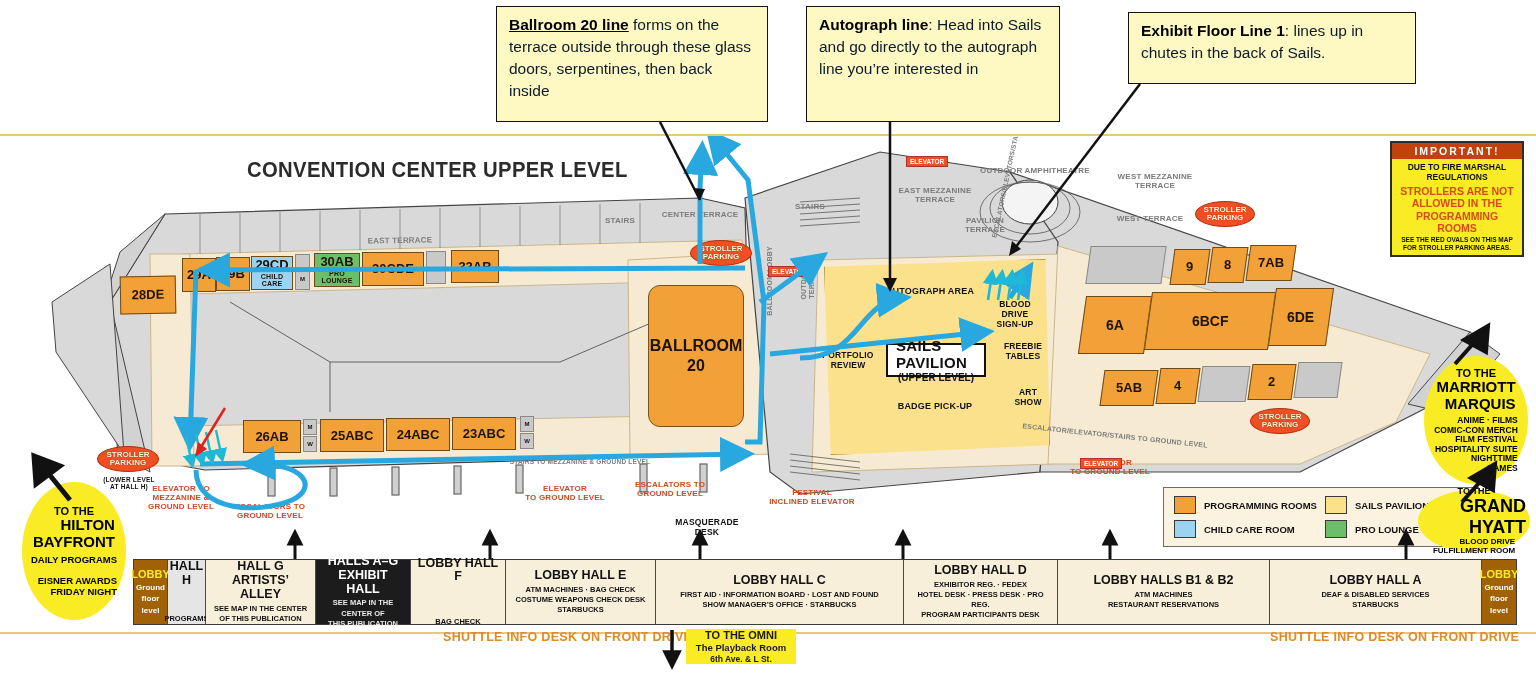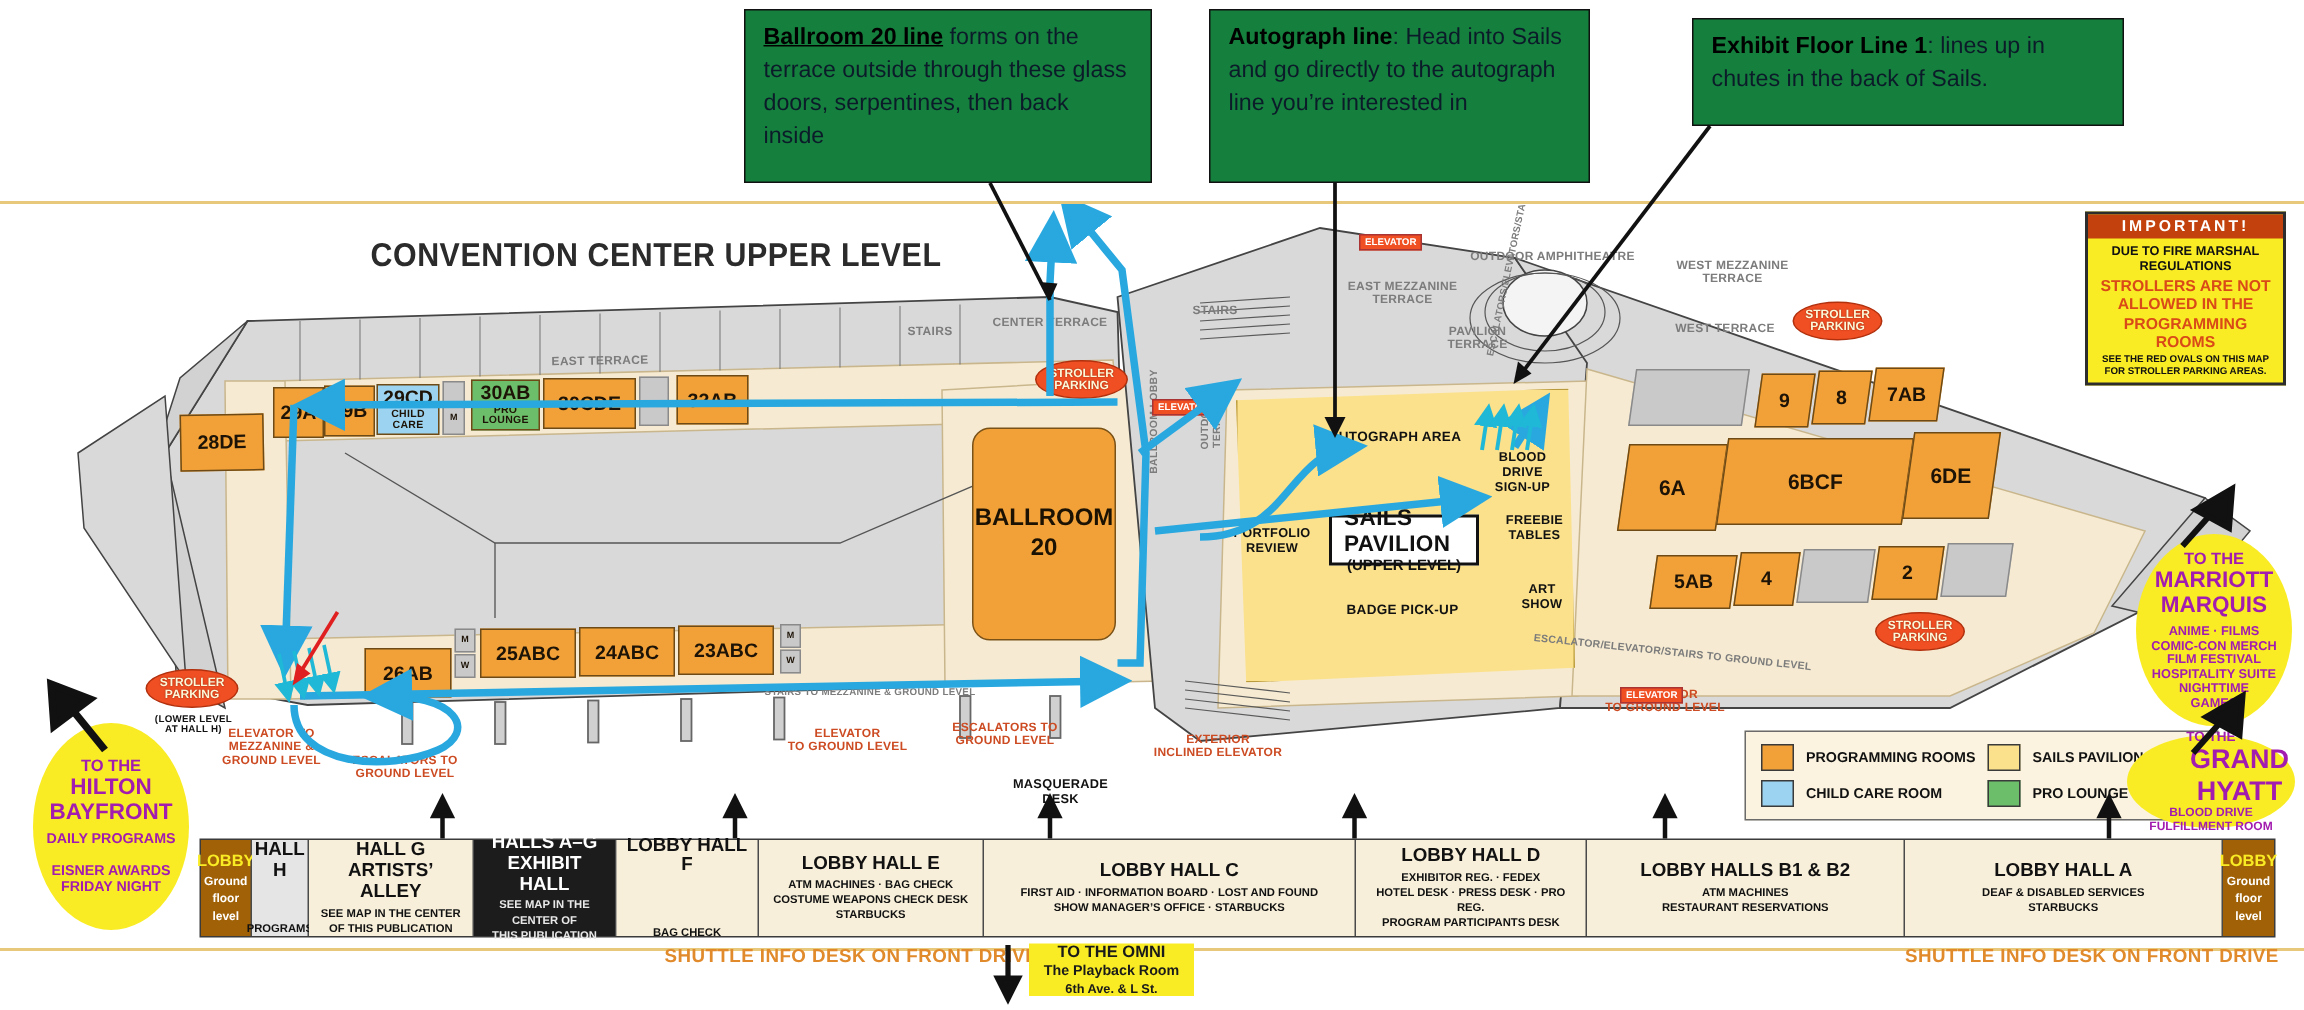--- a/index.html
+++ b/index.html
@@ -10,21 +10,21 @@
     background:#ffffff;
     font-family:"Liberation Sans", sans-serif;
     overflow:hidden;
     position:relative;
   }
   #root { position:relative; width:1536px; height:673px; }
 
   
   .callout {
     position:absolute;
-    background:#15803d;
+    background:#fef9c3;
     border:1.5px solid #111;
     color:#0c1b2a;
     font-size:15.5px;
     line-height:1.42;
     padding:7px 10px 8px 12px;
     font-family:"Liberation Sans", sans-serif;
   }
   .callout b { font-weight:bold; color:#000; }
   .callout .ul { text-decoration:underline; }
 
@@ -108,21 +108,21 @@
     position:absolute; background:#F04E23; color:#fff;
     font-size:6.5px; font-weight:bold; padding:1px 3px;
     font-family:"Liberation Sans Narrow","Liberation Sans",sans-serif;
     border:1px solid #a33;
   }
 
   
   .dest {
     position:absolute; background:#F9EC24; border-radius:50%;
     display:flex; flex-direction:column; align-items:center; justify-content:center;
-    text-align:center; color:#a21caf;
+    text-align:right; color:#000000;
     font-family:"Liberation Sans Narrow","Liberation Sans",sans-serif;
     font-weight:bold; line-height:1.12; padding:6px;
   }
   .dest .lead { font-size:11px; }
   .dest .name { font-size:15px; }
   .dest .sub  { font-size:9.5px; margin-top:4px; }
 
   
   .notice {
     position:absolute; background:#F9EC24; border:2px solid #2d2d2d;
@@ -306,21 +306,21 @@
       <span class="sub">PRO LOUNGE</span>
     </div>
     <div class="room" style="left:362px; top:116px; width:62px; height:34px;">
       <span>30CDE</span>
     </div>
     <div class="room grey" style="left:426px; top:115px; width:20px; height:33px;"></div>
     <div class="room" style="left:451px; top:114px; width:48px; height:33px;">
       <span>32AB</span>
     </div>
 
-    <div class="room" style="left:243px; top:284px; width:58px; height:33px;margin-top:12px;">
+    <div class="room" style="left:243px; top:284px; width:58px; height:33px;">
       <span>26AB</span>
     </div>
     <div class="room grey" style="left:303px; top:283px; width:14px; height:16px; font-size:6px;">M</div>
     <div class="room grey" style="left:303px; top:300px; width:14px; height:16px; font-size:6px;">W</div>
     <div class="room" style="left:320px; top:283px; width:64px; height:33px;">
       <span>25ABC</span>
     </div>
     <div class="room" style="left:386px; top:282px; width:64px; height:33px;">
       <span>24ABC</span>
     </div>
@@ -406,21 +406,21 @@
 TO GROUND LEVEL</div>
     <div class="maplabel red" style="left:1065px; top:322px; width:90px;">ELEVATOR
 TO GROUND LEVEL</div>
     <div class="maplabel red" style="left:625px; top:344px; width:90px;">ESCALATORS TO
 GROUND LEVEL</div>
     <div class="maplabel red" style="left:225px; top:366px; width:90px;">ESCALATORS TO
 GROUND LEVEL</div>
     <div class="maplabel red" style="left:140px; top:348px; width:82px;">ELEVATOR TO
 MEZZANINE &amp;
 GROUND LEVEL</div>
-    <div class="maplabel red" style="left:762px; top:352px; width:100px;">EXTERIOR
+    <div class="maplabel red" style="left:762px; top:352px; width:100px;">FESTIVAL
 INCLINED ELEVATOR</div>
     <div class="maplabel black" style="left:662px; top:382px; width:90px; font-size:8.5px;">MASQUERADE
 DESK</div>
 
     <div class="elevbadge" style="left:906px; top:20px;">ELEVATOR</div>
     <div class="elevbadge" style="left:768px; top:130px;">ELEVATOR</div>
     <div class="elevbadge" style="left:1080px; top:322px;">ELEVATOR</div>
     <div class="elevbadge" style="left:1000px; top:110px; opacity:0;">ELEVATOR</div>
 
     <div class="stroller" style="left:690px; top:104px; width:62px; height:26px;">STROLLER

